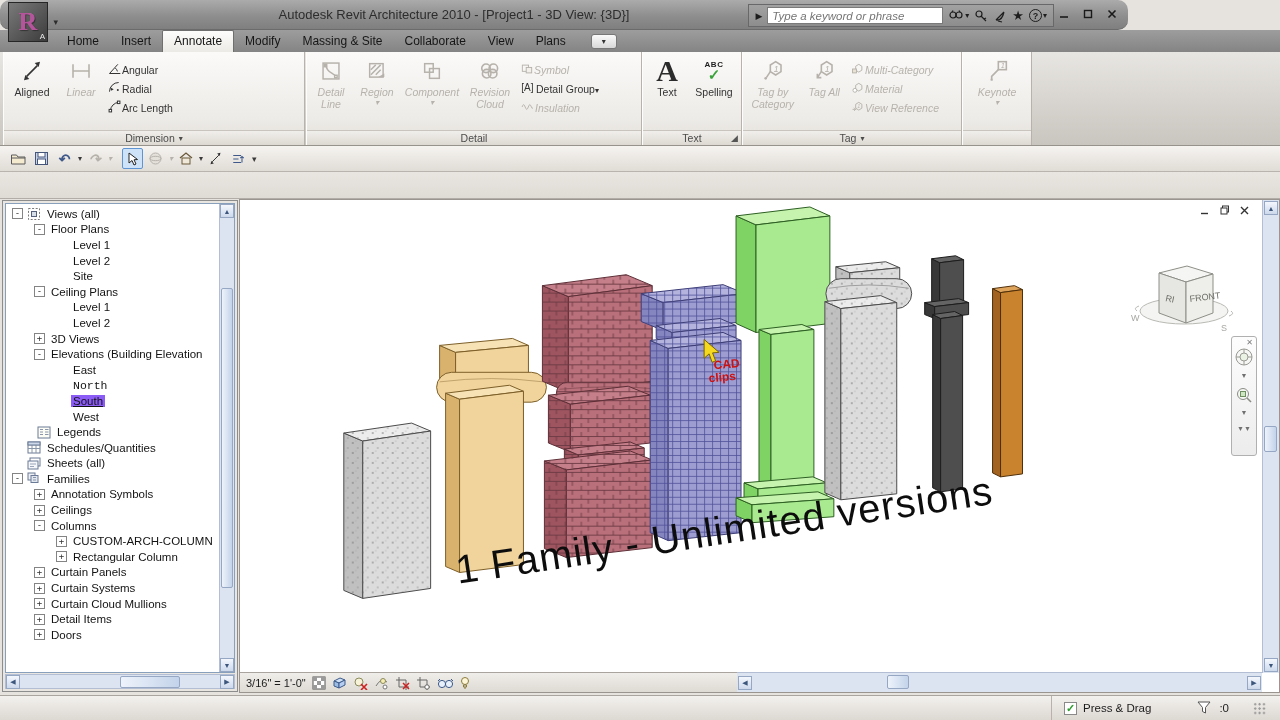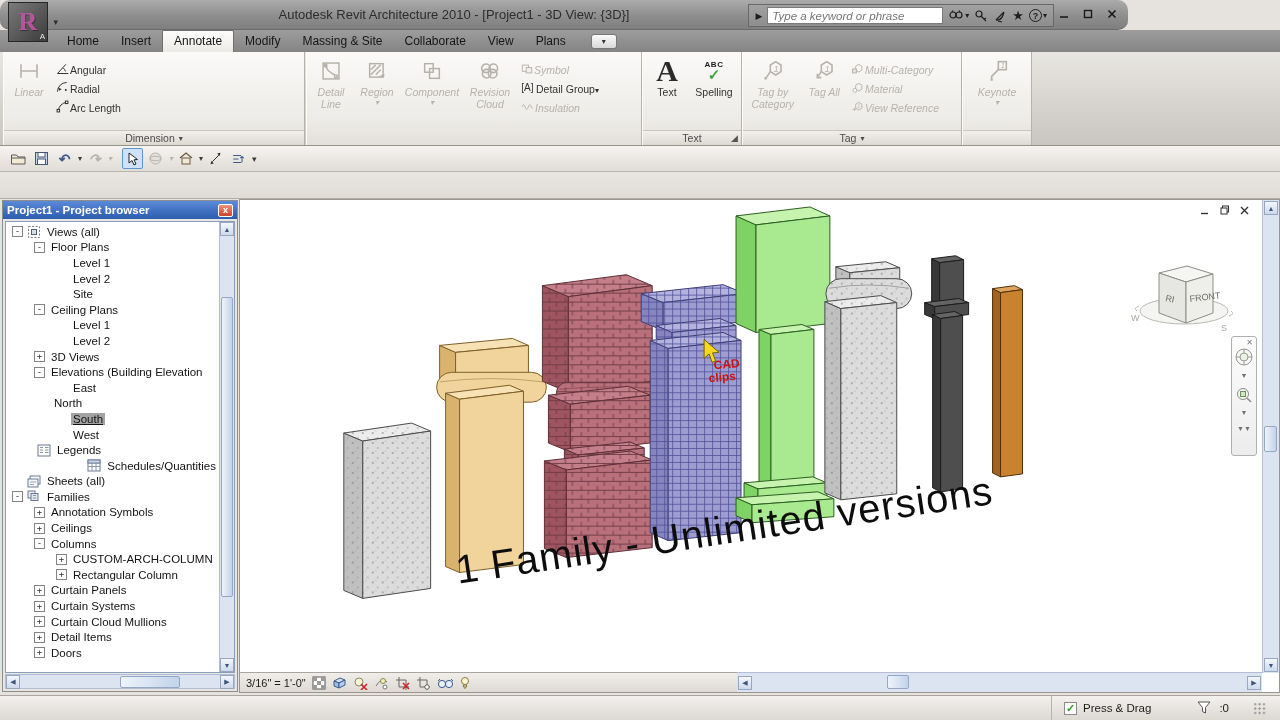--- a/index.html
+++ b/index.html
@@ -77,21 +77,21 @@
   .pb-close { margin-left:auto; width:15px; height:13px; background:linear-gradient(#ee9180,#c8442c);
     border:1px solid #fff; border-radius:2px; color:#fff; font-size:9px; line-height:11px; text-align:center; font-weight:bold; }
   .pb-body { flex:1; margin:2px; margin-bottom:1px; background:#fff; border:1px solid #89a0bd; position:relative; overflow:hidden; }
   .tree { position:absolute; left:1px; top:1px; right:16px; bottom:0; overflow:hidden; padding-top:1px; }
   .trow { display:flex; align-items:center; height:15.6px; font-size:11.5px; color:#131313; white-space:nowrap; }
   .texp { width:11px; height:11px; border:1px solid #848484; background:#fff; font-size:9px; line-height:9px;
     text-align:center; color:#333; margin-right:4px; flex:none; font-family:"DejaVu Sans Mono",monospace; }
   .tspacer { width:15px; flex:none; }
   .ticon { margin-right:4px; flex:none; display:flex; }
   .tlabel { padding:0 2px; }
-  .trow.selected .tlabel { background:#a3a3a3;text-decoration:underline; }
+  .trow.selected .tlabel { background:#8b5cf6;text-decoration:underline; }
   .pb-vscroll { position:absolute; right:0px; top:0px; width:15px; bottom:0; background:#dde4f1; border-left:1px solid #b3bed4;
     display:flex; flex-direction:column; justify-content:space-between; align-items:center; }
   .pb-hscroll { height:15px; margin:0 2px 2px 2px; background:#dde4f1; border:1px solid #b3bed4;
     display:flex; align-items:center; justify-content:space-between; }
   .sb-btn { width:14px; height:14px; background:linear-gradient(#f4f7fd,#cdd9ec); border:1px solid #96a7c4;
     color:#3c5censored; color:#3c567c; font-size:7px; display:flex; align-items:center; justify-content:center; flex:none; }
   .sb-thumb { background:linear-gradient(90deg,#eef3fb,#c3d3ea); border:1px solid #96a7c4; border-radius:2px; }
   
   .canvas { position:absolute; left:239px; top:199px; width:1041px; height:494px; background:#ffffff;
     border:1px solid #9a968f; overflow:hidden; }
@@ -191,20 +191,29 @@
   <div class="tab">Collaborate</div>
   <div class="tab">View</div>
   <div class="tab">Plans</div>
   <div class="ribbon-min">▾</div>
 </div>
 
 <div class="ribbon">
 
   <div class="panel" style="left:3px;width:302px;">
     <div class="panel-body">
+      <div class="bbtn" style="width:52px">
+        <span class="bicon">
+          <svg width="24" height="24" viewBox="0 0 18 18" class="ic">
+              <path d="M5 13 L13 5"></path>
+              <path d="M3 16 l4 -1 -3 -3 z M15 2 l-4 1 3 3 z" fill="currentColor" stroke="none"></path>
+            </svg>
+          </span>
+        <span>Aligned</span>
+      </div>
       <div class="bbtn disabled" style="width:46px">
         <span class="bicon">
           <svg width="24" height="24" viewBox="0 0 18 18" class="ic">
               <path d="M3 4 V14 M15 4 V14 M3 9 H15"></path>
             </svg>
           </span>
         <span>Linear</span>
       </div>
       <div class="vstack" style="width:92px">
         <div class="srow">
@@ -298,20 +307,23 @@
           <span class="scaret">▾</span>
         </div>
         <div class="srow disabled">
           <svg width="15" height="14" viewBox="0 0 18 18" class="ic">
               <path d="M2 9 q2 -6 4 0 q2 6 4 0 q2 -6 4 0 q1 3 2 1"></path>
             </svg>
           <span>Insulation</span>
         </div>
       </div>
     </div>
+    <div class="panel-footer">
+      <span>Detail</span>
+    </div>
   </div>
 
   <div class="panel" style="left:642px;width:100px;">
     <div class="panel-body">
       <div class="bbtn" style="width:44px">
         <span class="bicon big-a">A</span>
         <span>Text</span>
       </div>
       <div class="bbtn" style="width:50px">
         <span class="bicon" style="flex-direction:column">
@@ -449,24 +461,20 @@
   <span class="tbtn">
     <svg width="15" height="14" viewBox="0 0 16 16" class="ic" style="stroke:#3f5a8a">
         <path d="M2 4 h9 M2 8 h6 M2 12 h9 M12 12 V5 M12 5 l-2 2 M12 5 l2 2"></path>
       </svg>
     </span>
   <span class="tcaret" style="font-size:9px">▾</span>
 </div>
 <div class="options-strip"></div>
 
 <div class="pbrowser">
-  <div class="pb-title">
-    <span>Project1 - Project browser</span>
-    <span class="pb-close">x</span>
-  </div>
   <div class="pb-body">
     <div class="tree">
         <div class="trow" style="padding-left: 5px;">
           <span class="texp">-</span>
           <span class="ticon">
             <svg width="14" height="14" viewBox="0 0 14 14">
               <rect x="1.5" y="1.5" width="11" height="11" fill="none" stroke="#7a7a7a" stroke-dasharray="2 1.6"></rect>
               <rect x="4.5" y="4.5" width="5" height="5" fill="#d6deea" stroke="#55617a"></rect>
             </svg>
           </span>
@@ -505,21 +513,21 @@
           <span class="tlabel">3D Views</span>
         </div>
         <div class="trow" style="padding-left: 27px;">
           <span class="texp">-</span>
           <span class="tlabel">Elevations (Building Elevation</span>
         </div>
         <div class="trow" style="padding-left: 49px;">
           <span class="tspacer"></span>
           <span class="tlabel">East</span>
         </div>
-        <div class="trow" style="padding-left: 30px;">
+        <div class="trow" style="padding-left: 49px; font-family: Liberation Mono, monospace;">
           <span class="tspacer"></span>
           <span class="tlabel">North</span>
         </div>
         <div class="trow selected" style="padding-left: 49px;">
           <span class="tspacer"></span>
           <span class="tlabel">South</span>
         </div>
         <div class="trow" style="padding-left: 49px;">
           <span class="tspacer"></span>
           <span class="tlabel">West</span>
@@ -527,21 +535,21 @@
         <div class="trow" style="padding-left: 15px;">
           <span class="tspacer"></span>
           <span class="ticon">
             <svg width="14" height="13" viewBox="0 0 14 13">
               <rect x="1" y="1" width="12" height="11" fill="#fdfdf6" stroke="#6a7a96"></rect>
               <path d="M3 3.5 h3 M3 6 h3 M3 8.5 h3 M8 3.5 h3.5 M8 6 h3.5 M8 8.5 h3.5" stroke="#8a96aa"></path>
             </svg>
           </span>
           <span class="tlabel">Legends</span>
         </div>
-        <div class="trow" style="padding-left: 5px; justify-content: flex-end;">
+        <div class="trow" style="padding-left: 5px;">
           <span class="tspacer"></span>
           <span class="ticon">
             <svg width="14" height="13" viewBox="0 0 14 13">
               <rect x="1" y="1" width="12" height="11" fill="#fff" stroke="#6a7a96"></rect>
               <path d="M1 4 H13 M5 1 V12 M9 1 V12 M1 7.5 H13" stroke="#8a96aa"></path>
               <rect x="1" y="1" width="12" height="3" fill="#cdd9ea" stroke="#6a7a96"></rect>
             </svg>
           </span>
           <span class="tlabel">Schedules/Quantities</span>
         </div>

